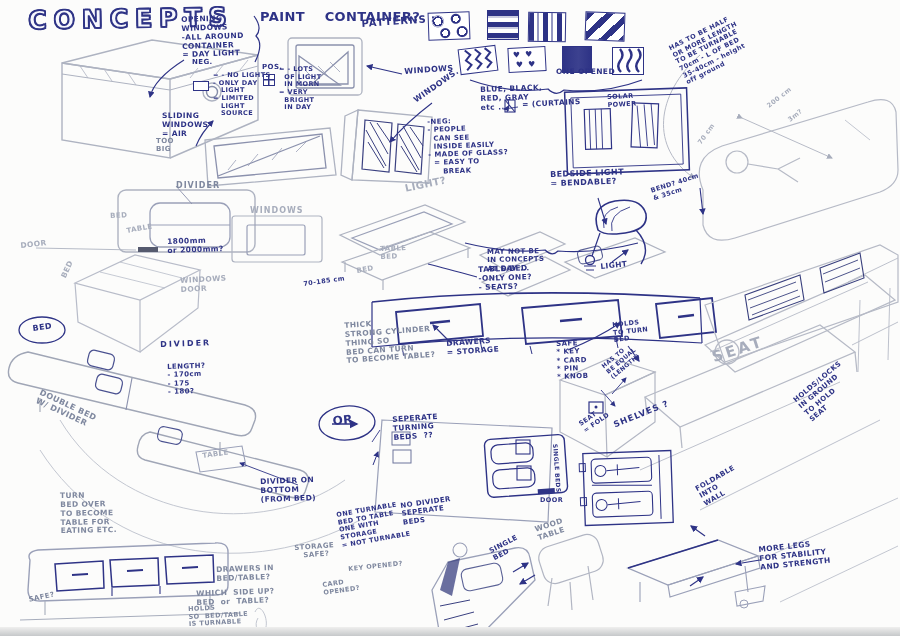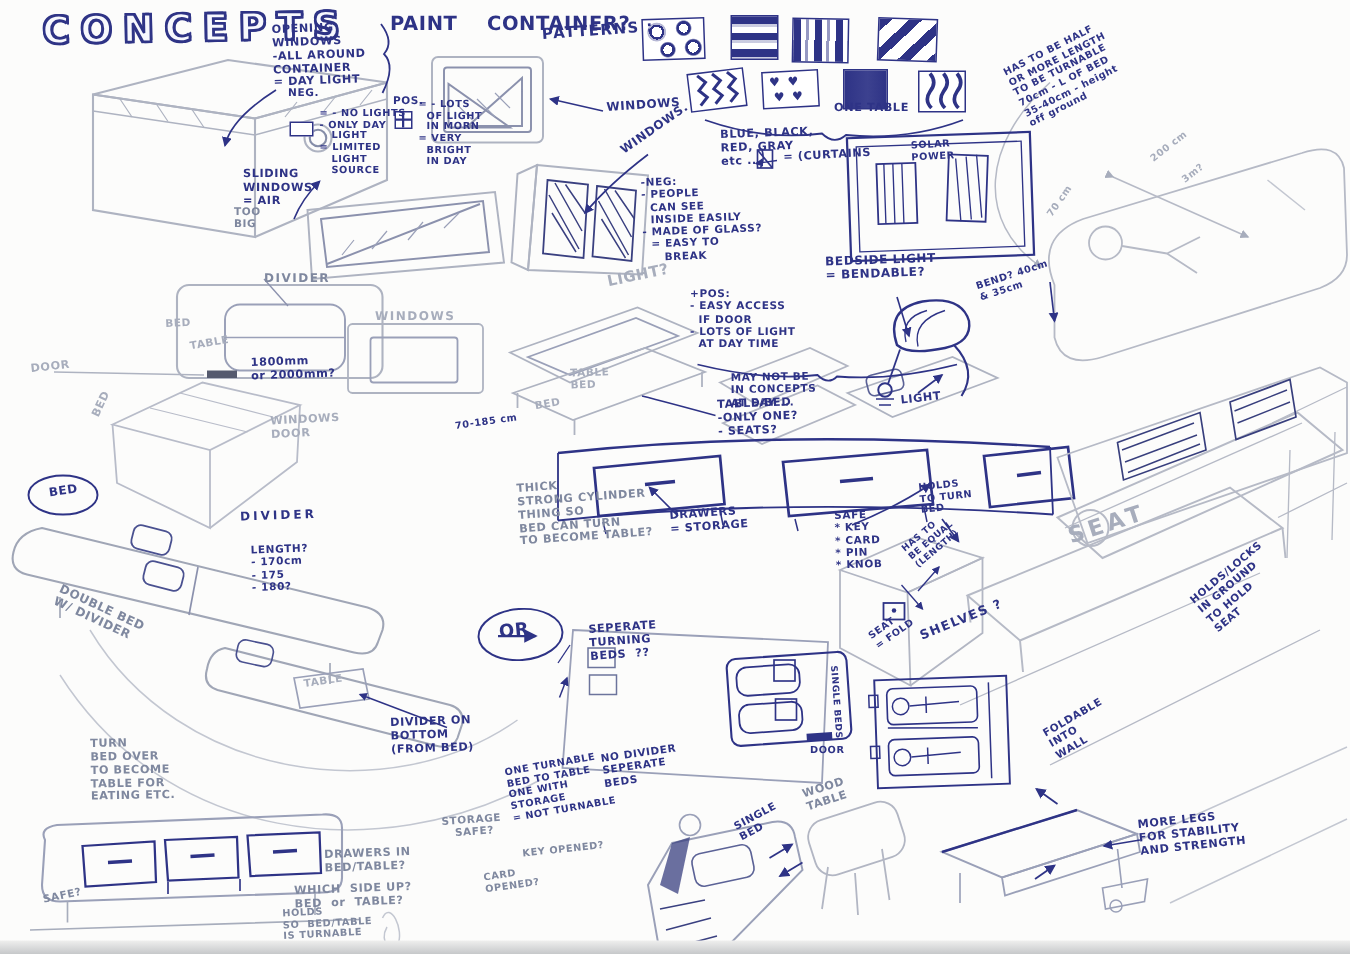--- a/index.html
+++ b/index.html
@@ -334,21 +334,21 @@
 <div class="legend-box" style="left:193px;top:81px;width:16px;height:10px"></div>
 <div class="legend-box pos-cross" style="left:263px;top:74px;width:12px;height:12px"></div>
 
 <div class="lbl ink" style="left:181px;top:16px;transform:rotate(-2deg);font-size:7.5px">OPENING
 WINDOWS
 -ALL AROUND
 CONTAINER
 = DAY LIGHT</div>
 <div class="lbl ink" style="left:260px;top:9px;font-size:13px">PAINT    CONTAINER?</div>
 <div class="lbl ink" style="left:361px;top:18px;transform:rotate(-4deg);font-size:10px;letter-spacing:1px">PATTERNS :</div>
-<div class="lbl ink" style="left:556px;top:68px;font-size:7.5px">ONE TABLE</div>
+<div class="lbl ink" style="left:556px;top:68px;font-size:7.5px">ONE OPENED</div>
 <div class="lbl ink" style="left:480px;top:86px;transform:rotate(-2deg);font-size:7.5px">BLUE, BLACK,
 RED, GRAY
 etc ...</div>
 <div class="lbl ink" style="left:404px;top:67px;transform:rotate(-4deg)">WINDOWS</div>
 <div class="lbl ink" style="left:412px;top:97px;transform:rotate(-35deg)">WINDOWS.</div>
 <div class="lbl ink" style="left:522px;top:101px;transform:rotate(-3deg);font-size:7.5px">= (CURTAINS</div>
 <div class="lbl ink" style="left:192px;top:58px;font-size:7px">NEG.</div>
 <div class="lbl ink" style="left:213px;top:72px;font-size:6.5px">= - NO LIGHTS
 - ONLY DAY
    LIGHT
@@ -365,25 +365,20 @@
 <div class="lbl ink" style="left:162px;top:112px;font-size:7.5px">SLIDING
 WINDOWS
 = AIR</div>
 <div class="lbl ink" style="left:427px;top:118px;transform:rotate(-2deg);font-size:7px">-NEG:
 - PEOPLE
   CAN SEE
   INSIDE EASILY
 - MADE OF GLASS?
   = EASY TO
      BREAK</div>
-<div class="lbl ink" style="left:460px;top:192px;font-size:7px">+POS:
-- EASY ACCESS
-  IF DOOR
-- LOTS OF LIGHT
-  AT DAY TIME</div>
 <div class="lbl ink" style="left:487px;top:248px;transform:rotate(-1deg);font-size:7px">MAY NOT BE
 IN CONCEPTS
 AT DAY ...</div>
 <div class="lbl ink" style="left:550px;top:170px;transform:rotate(-2deg)">BEDSIDE LIGHT
 = BENDABLE?</div>
 <div class="lbl ink" style="left:650px;top:188px;transform:rotate(-18deg);font-size:6.5px">BEND? 40cm
 &amp; 35cm</div>
 <div class="lbl ink" style="left:600px;top:263px;transform:rotate(-6deg);font-size:7.5px">LIGHT</div>
 <div class="lbl ink" style="left:668px;top:46px;transform:rotate(-27deg);font-size:6.5px">HAS TO BE HALF
 OR MORE LENGTH

